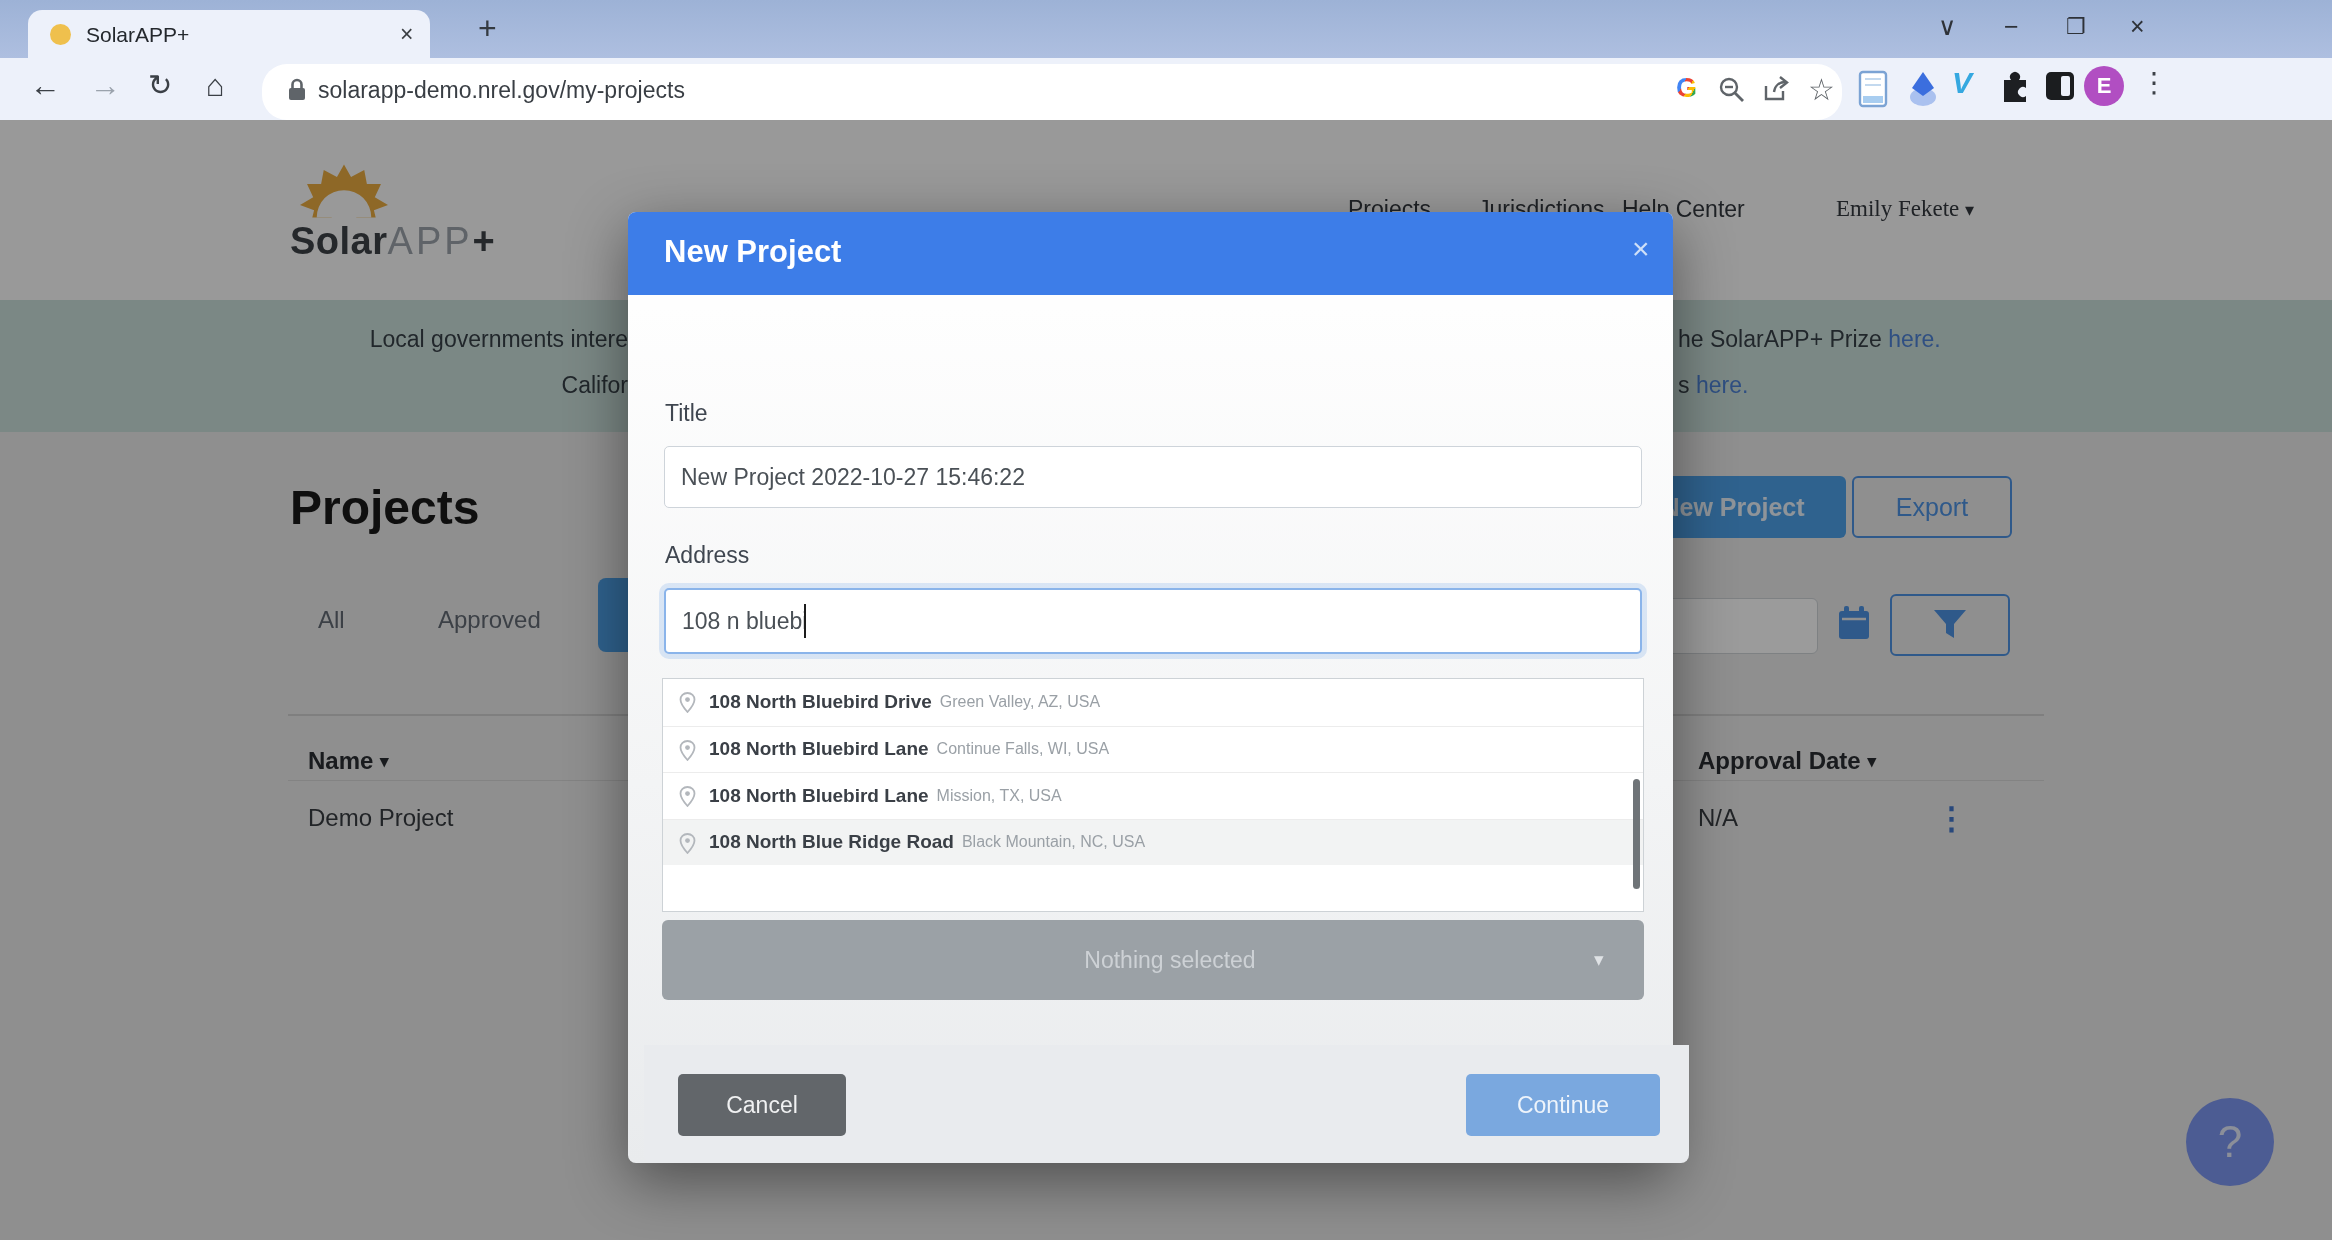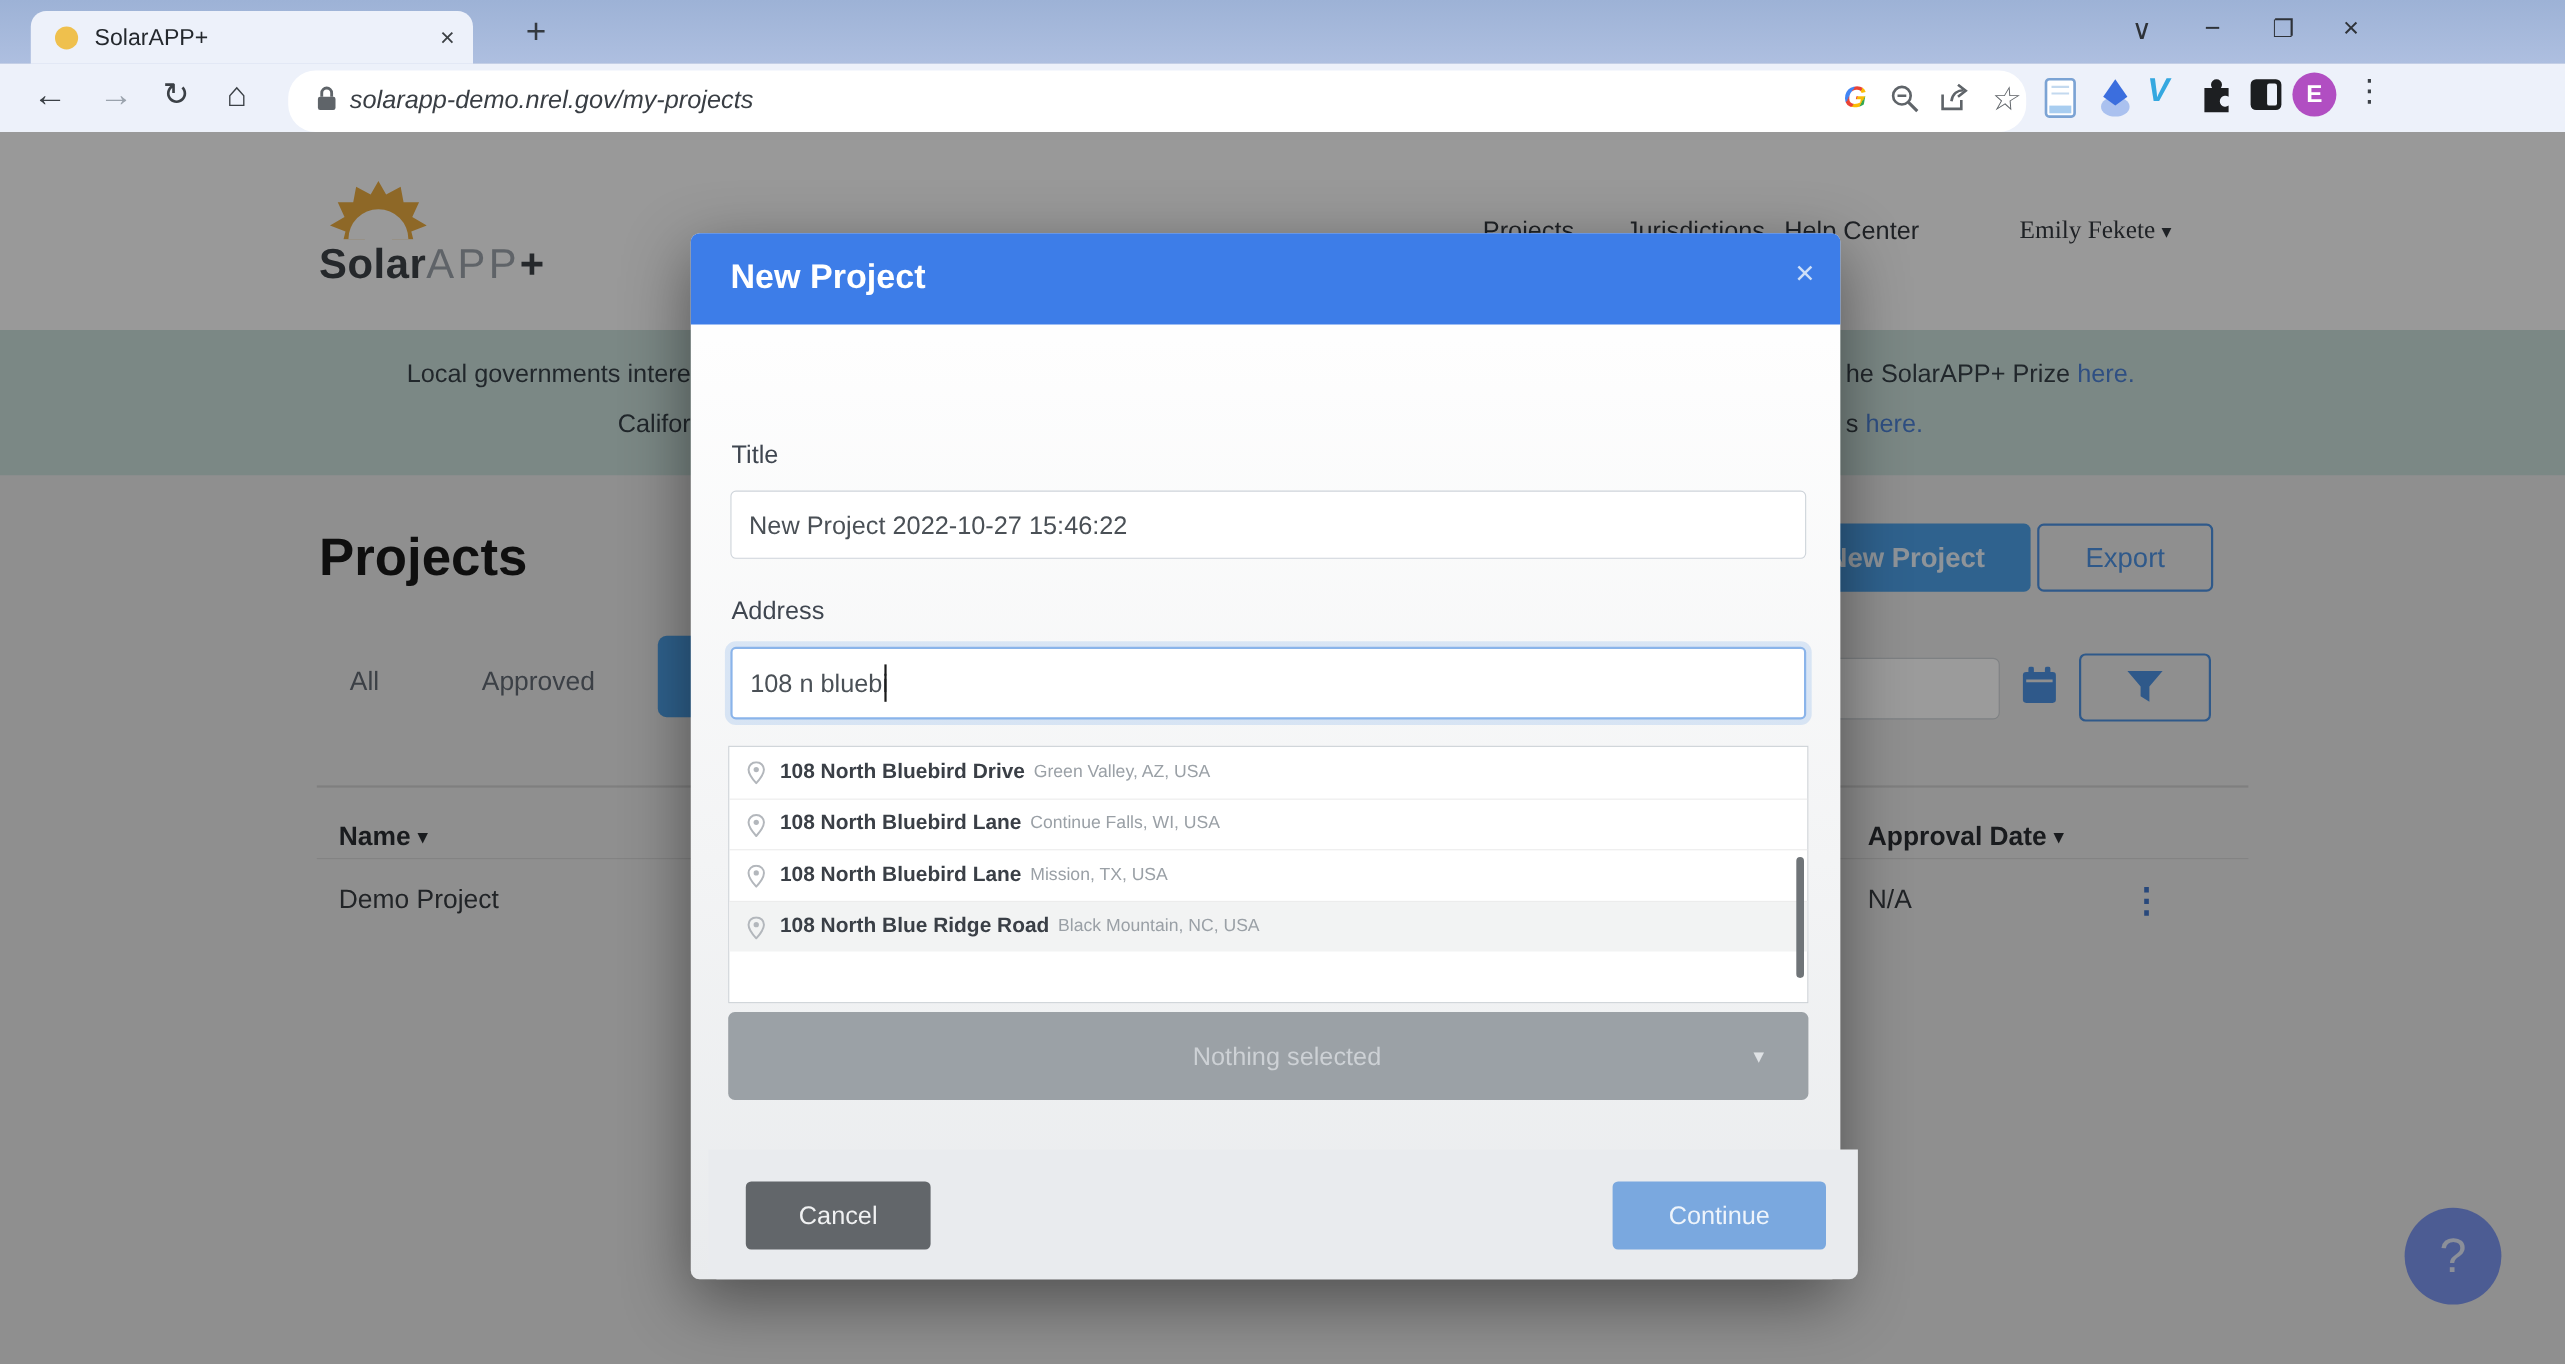--- a/index.html
+++ b/index.html
@@ -12,21 +12,21 @@
   #tab-favicon { position:absolute; left:22px; top:14px; width:21px; height:21px; border-radius:50%; background:#efc04d; }
   #tab-title { position:absolute; left:58px; top:13px; font-size:21px; color:#24282d; }
   #tab-close { position:absolute; left:372px; top:11px; font-size:23px; color:#3c4044; cursor:default; }
   #new-tab { position:absolute; left:478px; top:10px; font-size:32px; color:#343a41; }
   .wbtn { position:absolute; top:12px; font-size:25px; color:#2e3238; }
   #win-chevron { left:1938px; } #win-min { left:2004px; } #win-restore { left:2066px; font-size:22px; top:14px; } #win-close { left:2130px; }
 
   #toolbar { position:absolute; left:0; top:58px; width:2332px; height:62px; background:#edf1fa; }
   .navbtn { position:absolute; top:10px; font-size:31px; color:#3b4046; }
   #btn-back { left:30px; } #btn-forward { left:90px; color:#9ba3ad; } #btn-reload { left:148px; font-size:29px; } #btn-home { left:206px; }
-  #omnibox { position:absolute; left:262px; top:6px; width:1580px; height:56px; background:#ffffff; border-radius:25px;font-style:italic; }
+  #omnibox { position:absolute; left:262px; top:6px; width:1580px; height:56px; background:#ffffff; border-radius:25px; }
   #lock-icon { position:absolute; left:24px; top:13px; }
   #url-text { position:absolute; left:56px; top:13px; font-size:23px; color:#393e44; }
   #g-logo { position:absolute; left:1414px; top:9px; font-size:27px; font-weight:700; color:#4285f4; }
   @supports ((background-clip:text) or (-webkit-background-clip:text)) {
     #g-logo { background:linear-gradient(120deg,#4285F4 0 35%,#EA4335 35% 55%,#FBBC05 55% 72%,#34A853 72% 100%); -webkit-background-clip:text; background-clip:text; color:transparent; }
   }
   #zoom-icon { position:absolute; left:1456px; top:12px; }
   #share-icon { position:absolute; left:1500px; top:12px; }
   #star-icon { position:absolute; left:1546px; top:8px; font-size:30px; color:#5f6469; }
   .extbtn { position:absolute; top:12px; }

